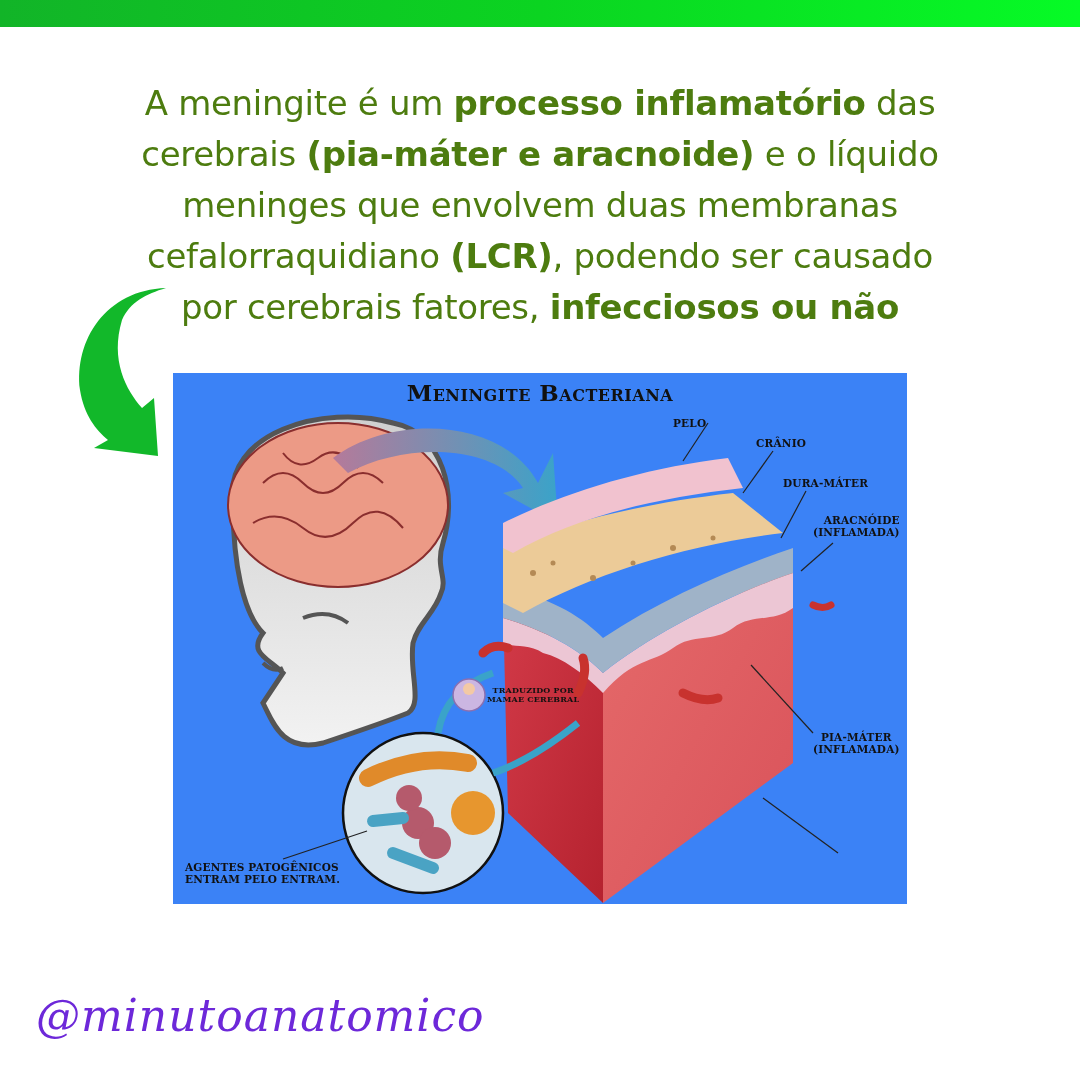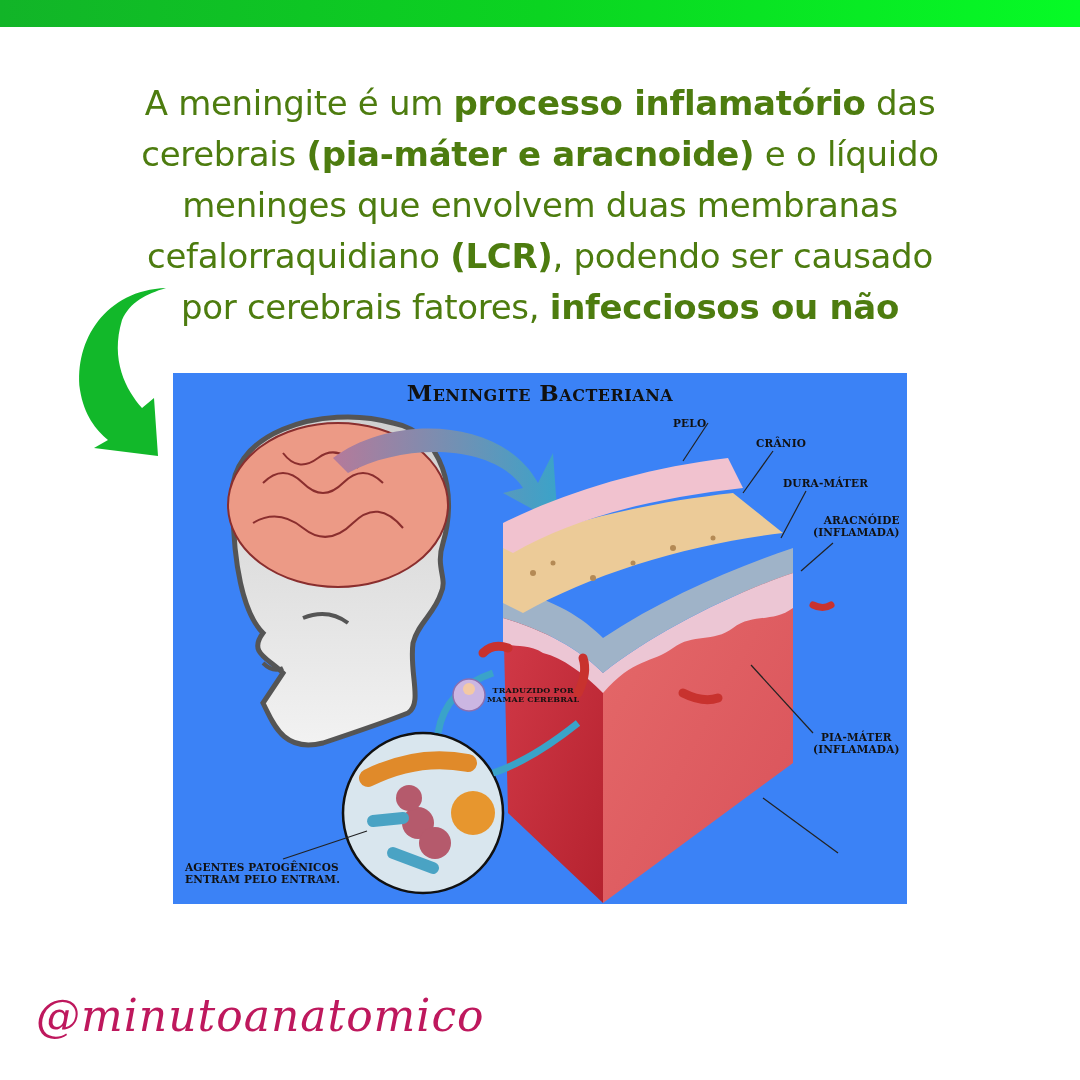--- a/index.html
+++ b/index.html
@@ -32,21 +32,21 @@
   .lbl {
     position: absolute; font-family: "DejaVu Serif", serif; font-weight: bold;
     font-size: 10.5px; line-height: 12px; color: #111; text-align: center;
     font-variant: small-caps; letter-spacing: 0.2px;
   }
   .lbl.left { text-align: left; }
 
   .handle {
     position: absolute; left: 36px; top: 990px;
     font-family: "DejaVu Serif", serif; font-style: italic; font-size: 44px;
-    color: #be185d; letter-spacing: 1px;
+    color: #6d28d9; letter-spacing: 1px;
   }
 </style>
 </head>
 <body>
 
 <div class="top-bar"></div>
 
 <div class="headline">
   <div><span>A meningite é um </span><b>processo inflamatório</b><span> das</span></div>
   <div><span>cerebrais </span><b>(pia-máter e aracnoide)</b><span> e o líquido</span></div>

